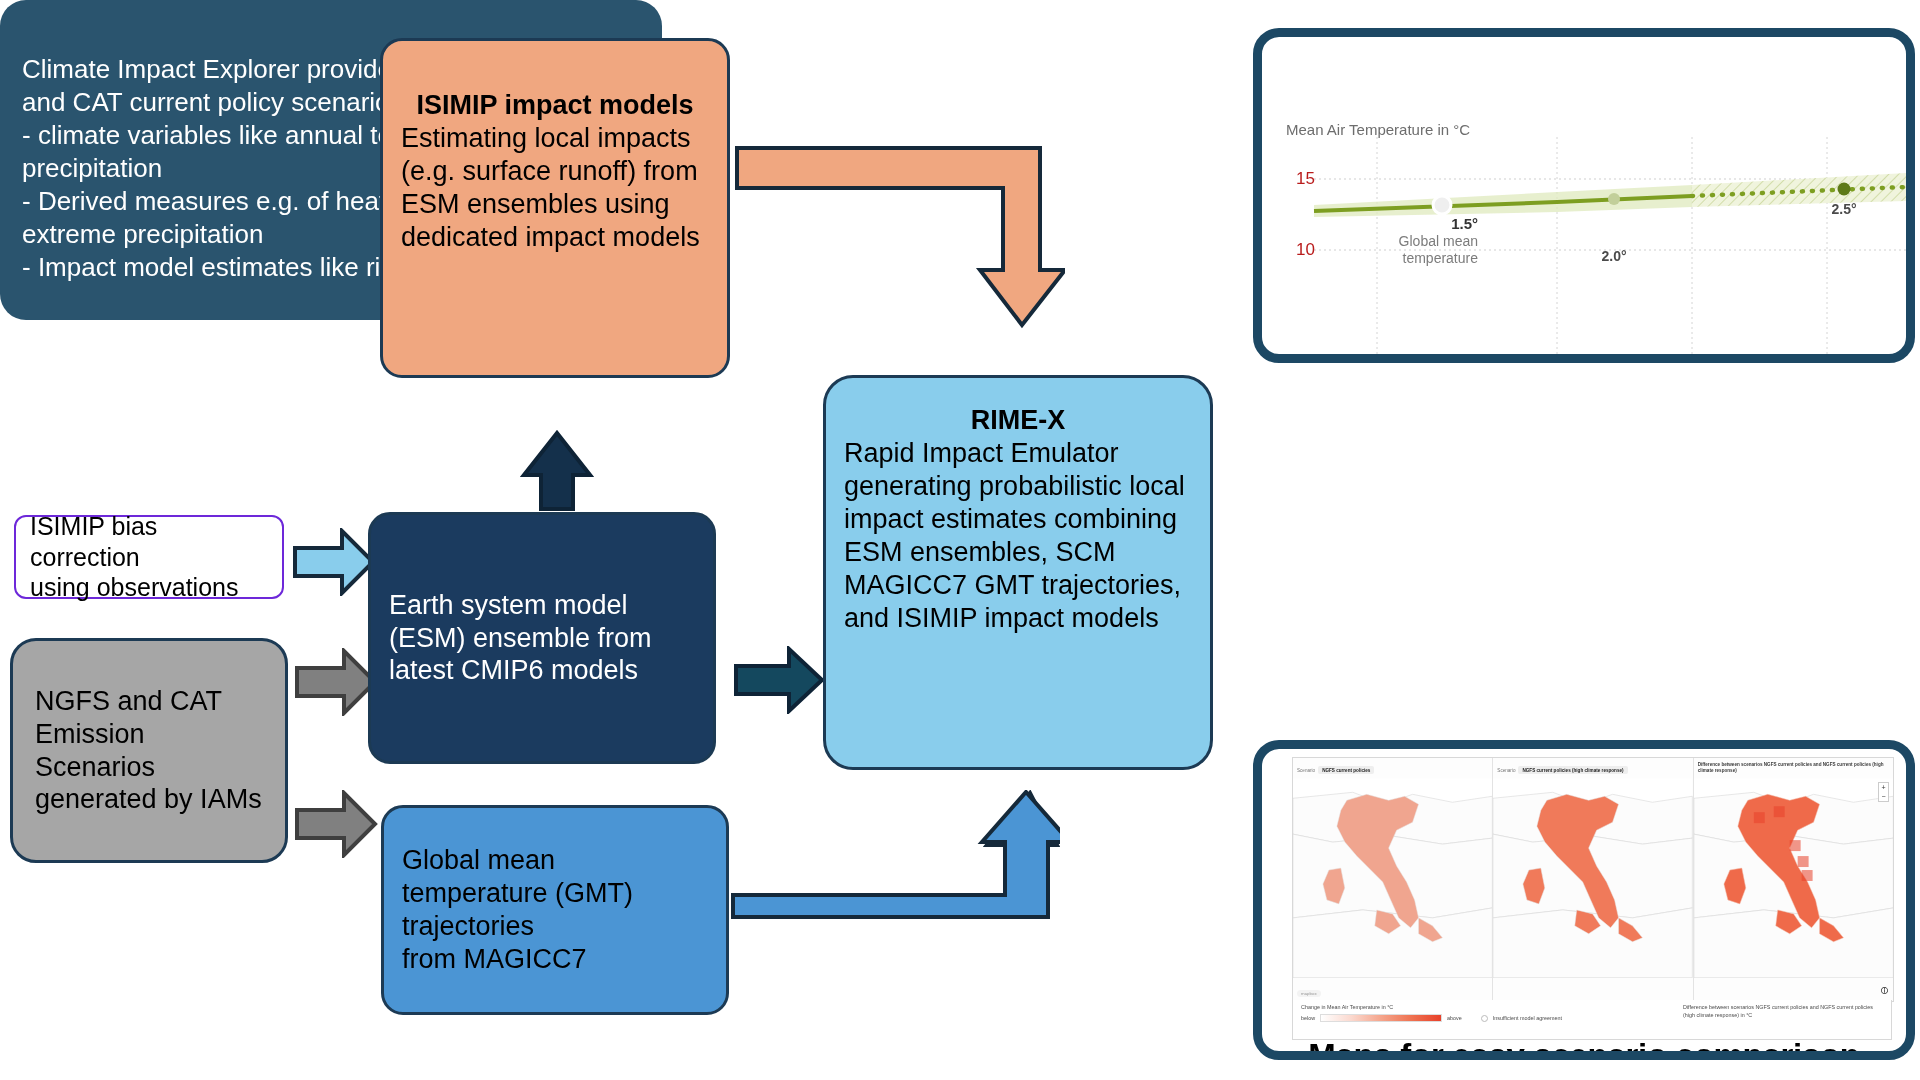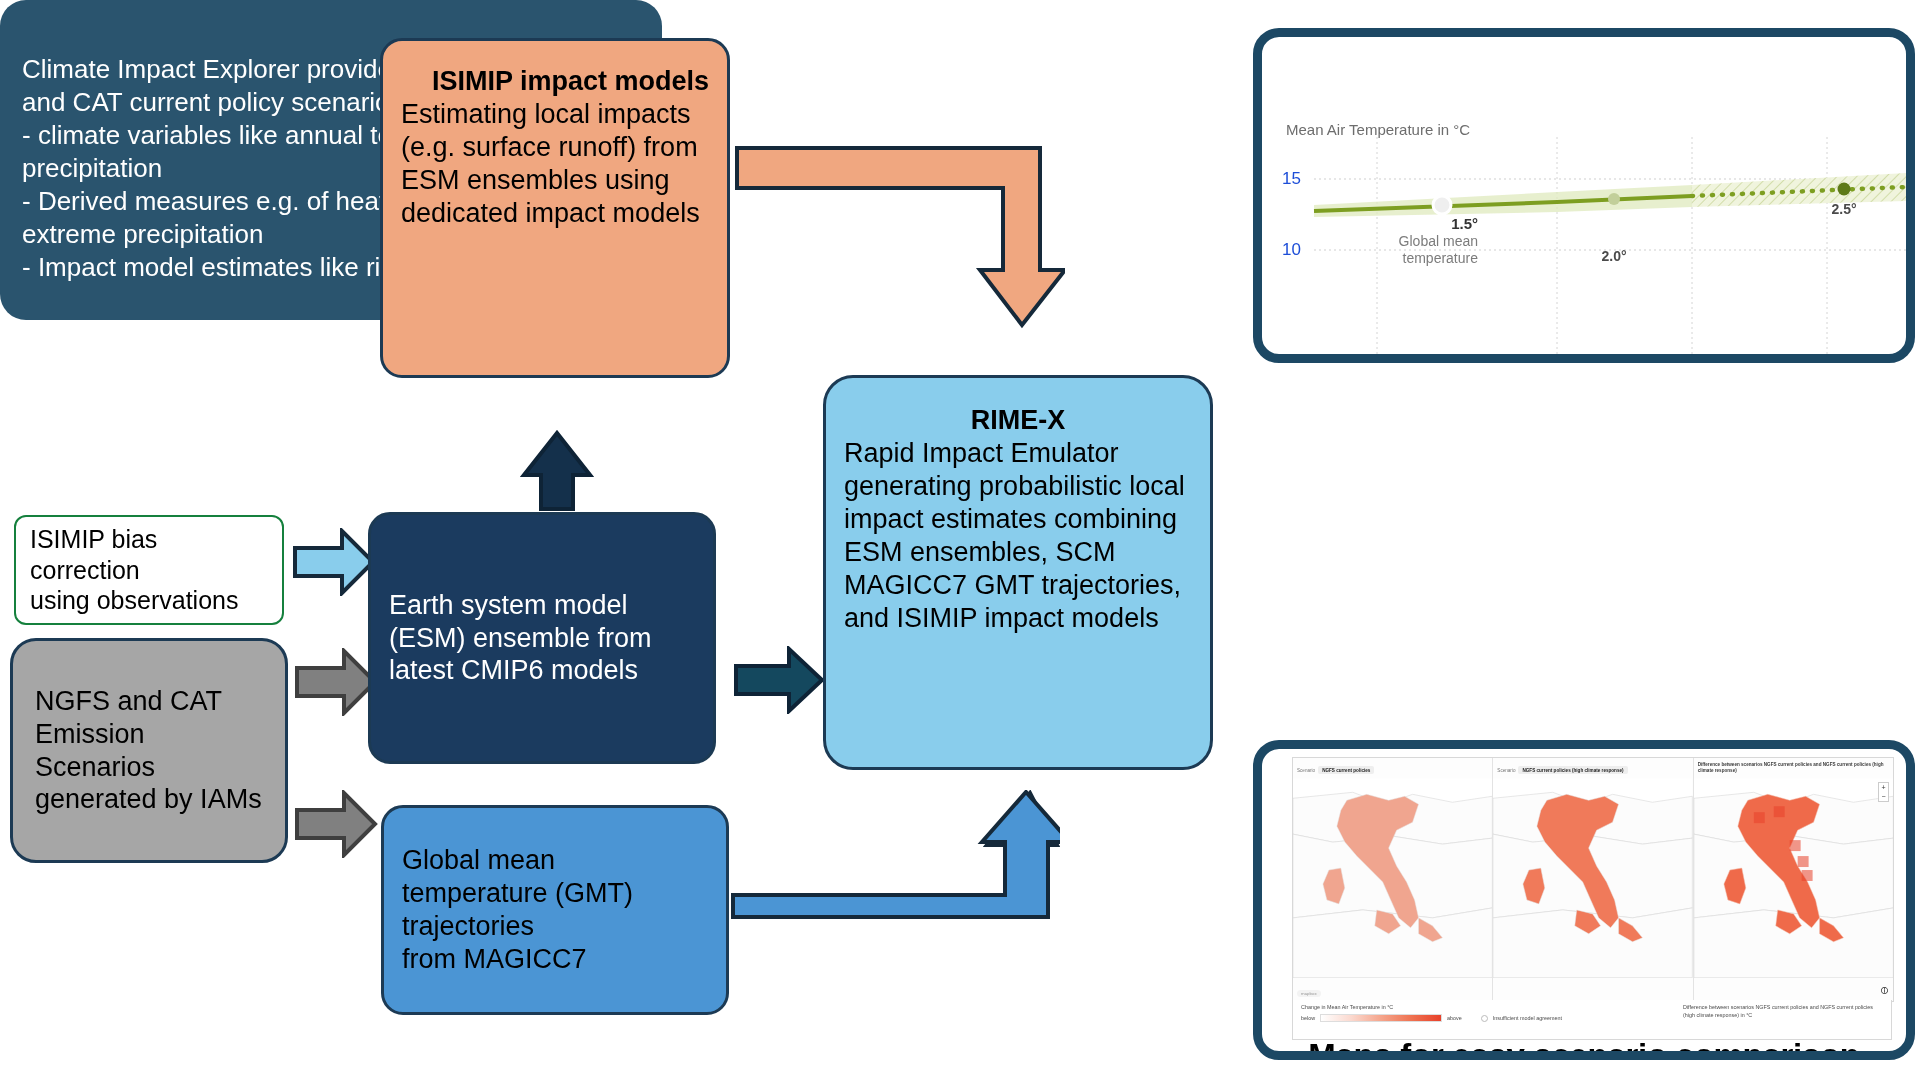--- a/index.html
+++ b/index.html
@@ -19,41 +19,41 @@
   }
   .node .ttl{font-weight:bold;text-align:center;}
   .node .body{white-space:pre-line;}
 
   
   #isimip-models{
     left:380px;top:38px;width:350px;height:340px;
     background:#f0a780;font-size:27px;
     justify-content:flex-start;padding-top:24px;
   }
-  #isimip-models .ttl{text-align:right;}
+  #isimip-models .ttl{text-align:center;margin-top:24px;}
 
   #esm-box{
     left:368px;top:512px;width:348px;height:252px;
     background:#1b3b5f;color:#ffffff;font-size:27px;
   }
 
   #gmt-box{
     left:381px;top:805px;width:348px;height:210px;
     background:#4b95d4;font-size:27px;
   }
 
   #rime-box{
     left:823px;top:375px;width:390px;height:395px;
     background:#89cdec;font-size:27px;border-radius:30px;
     justify-content:flex-start;padding-top:26px;
   }
 
   #bias-box{
-    left:14px;top:515px;width:270px;height:110px;
-    background:#ffffff;border:2px solid #15803d;border-radius:12px;
+    left:14px;top:515px;width:270px;height:84px;
+    background:#ffffff;border:2px solid #6d28d9;border-radius:12px;
     font-size:25px;padding:8px 14px;
   }
 
   #ngfs-box{
     left:10px;top:638px;width:278px;height:225px;
     background:#a6a6a6;border-radius:26px;font-size:27px;
     padding:10px 22px;
   }
 
   
@@ -66,21 +66,21 @@
   }
   #ts-panel{left:1253px;top:28px;width:662px;height:335px;overflow:hidden;}
   #ts-title{
     position:absolute;left:0;right:0;top:28px;text-align:center;
     font-size:33px;font-weight:bold;letter-spacing:-.3px;
   }
   #ts-axis-label{
     position:absolute;left:24px;top:84px;font-size:15px;color:#6d6d6d;
   }
   #ts-plot{position:absolute;left:0;top:100px;right:0;bottom:0;}
-  .ytick{position:absolute;font-size:17px;color:#1d4ed8;}
+  .ytick{position:absolute;font-size:17px;color:#b91c1c;margin-left:14px;}
 
   #info-panel{
     left:1253px;top:389px;width:662px;height:320px;
     background:#2a546e;border:none;border-radius:26px;
     padding:20px 22px;box-sizing:border-box;
     color:#ffffff;font-size:26px;line-height:1.27;white-space:pre-line;
   }
 
   #maps-panel{left:1253px;top:740px;width:662px;height:320px;overflow:hidden;}
   #maps-inner{

